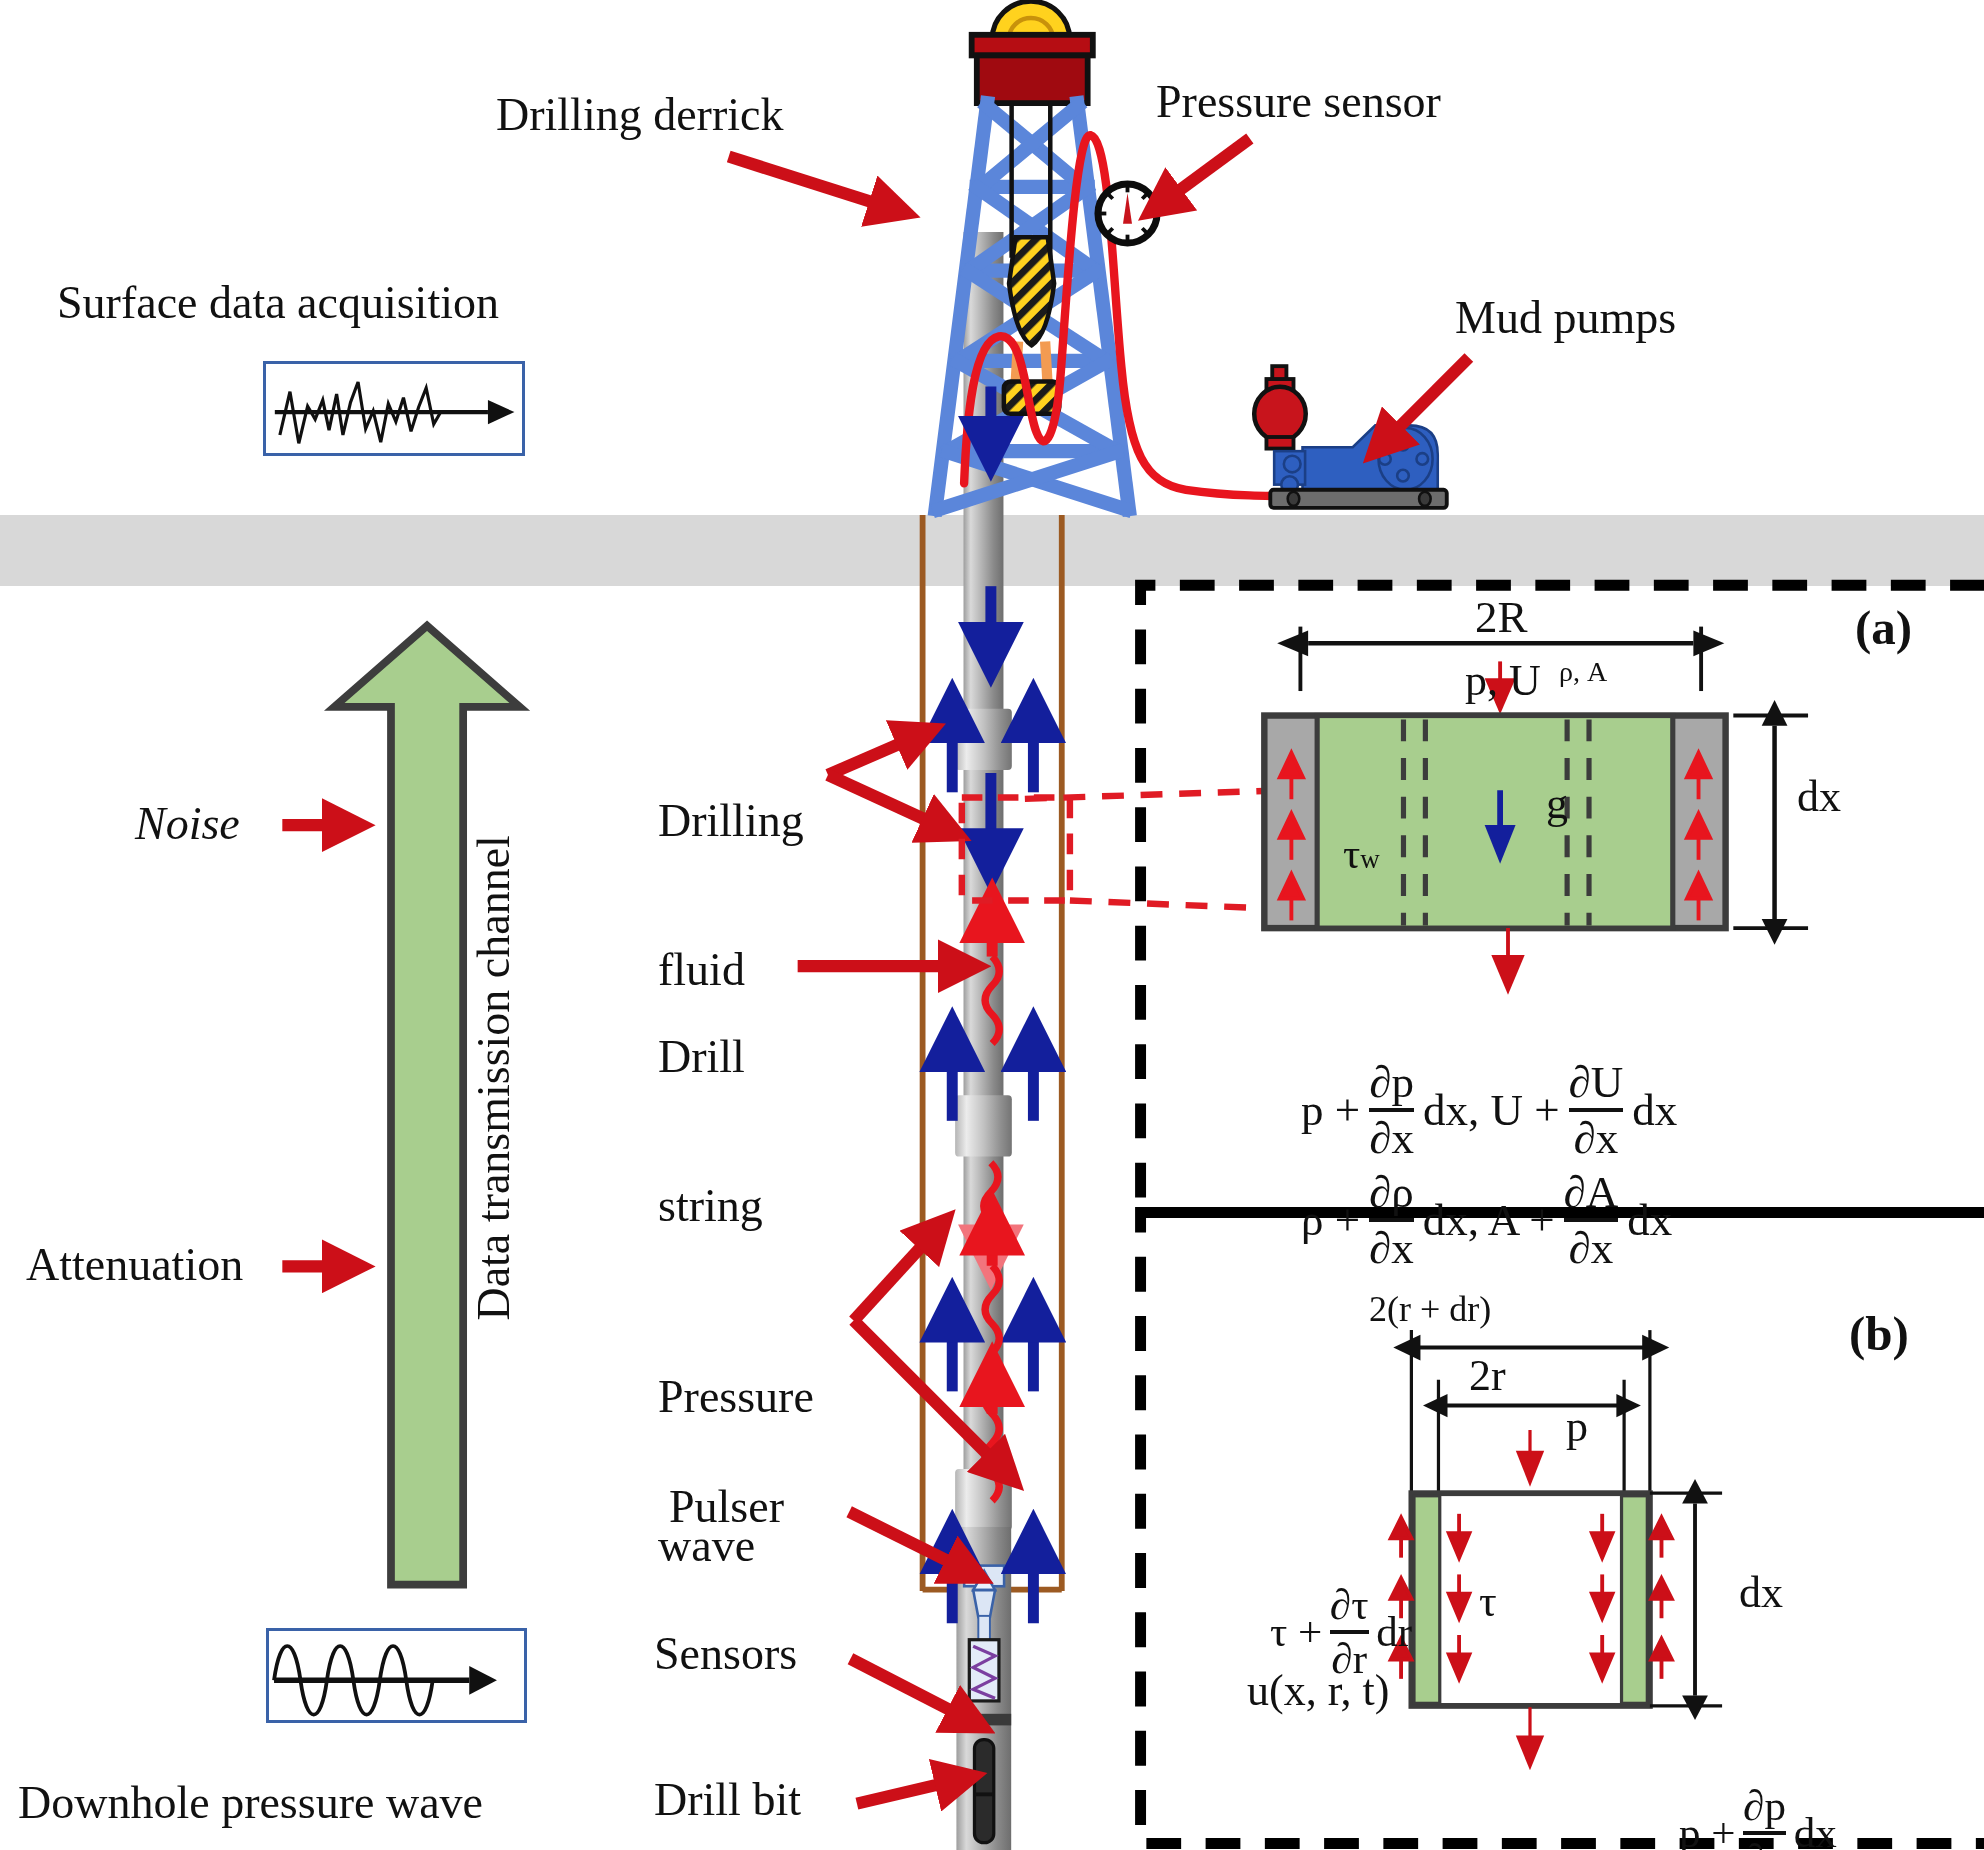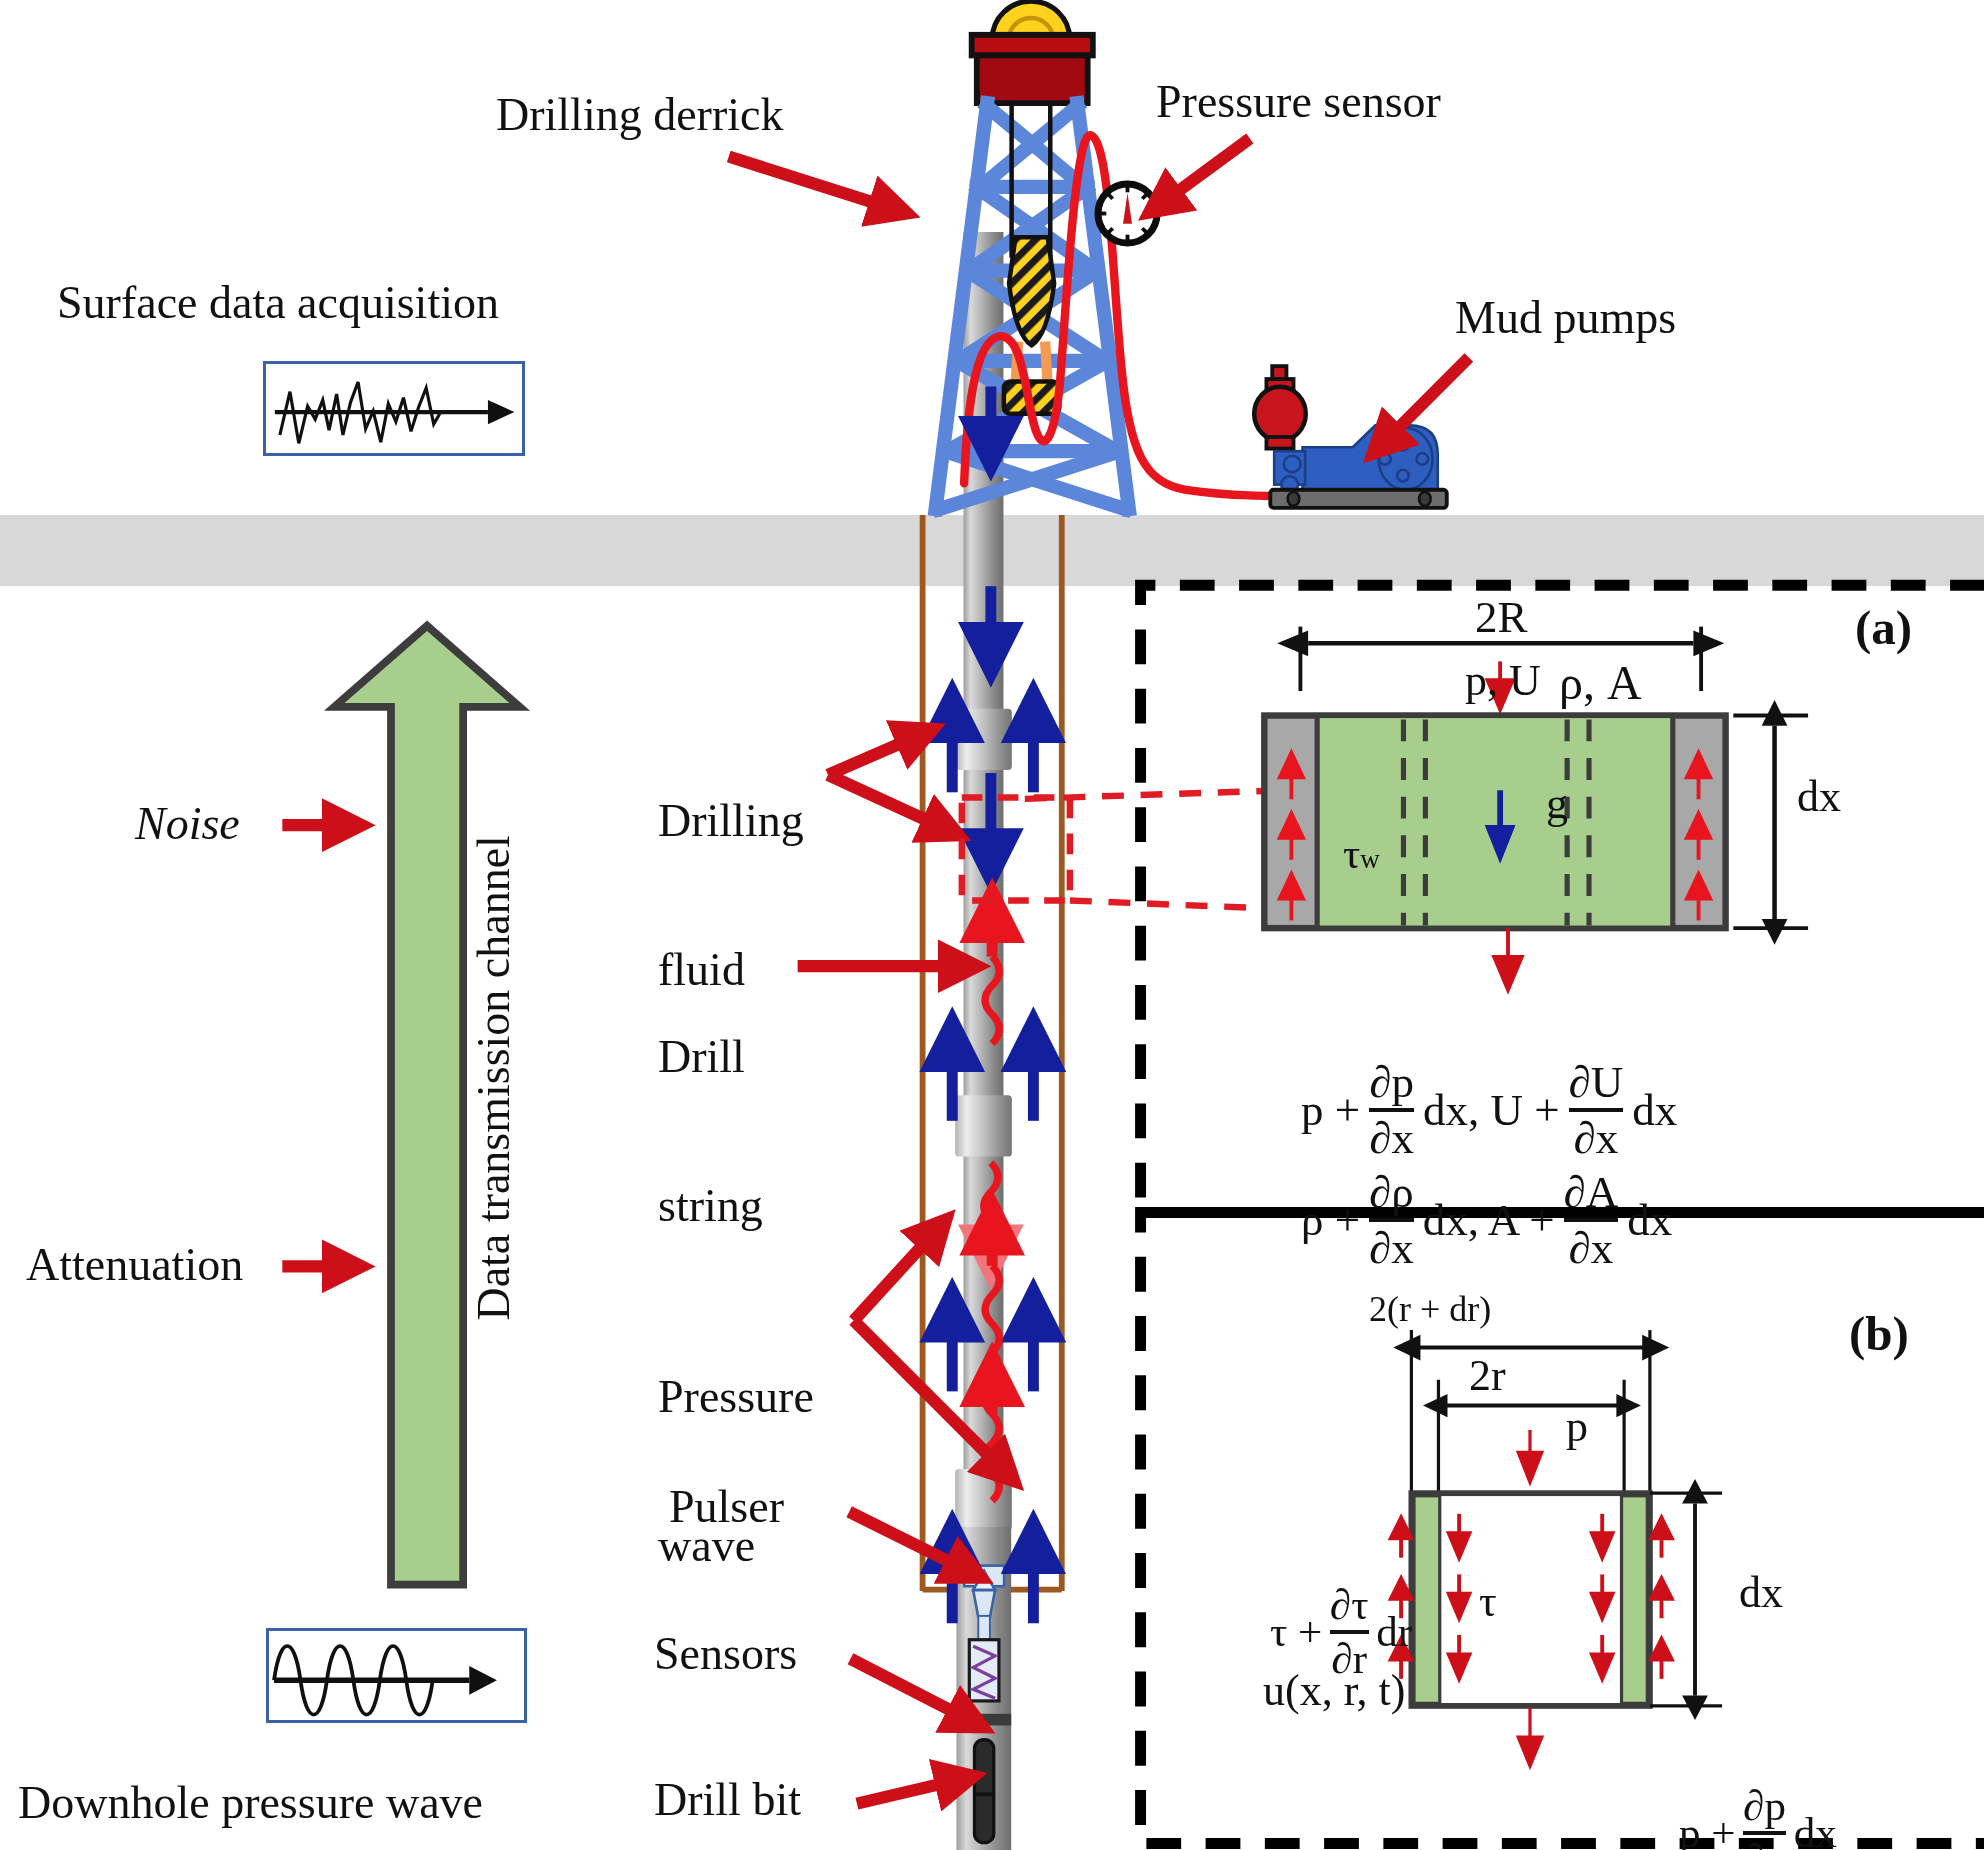--- a/index.html
+++ b/index.html
@@ -367,21 +367,21 @@
 
     <line x1="730" y1="170" x2="846" y2="170" stroke="#111" stroke-width="6"></line>
     <line x1="730" y1="500" x2="846" y2="500" stroke="#111" stroke-width="6"></line>
     <line x1="794" y1="186" x2="794" y2="486" stroke="#111" stroke-width="7"></line>
     <polygon points="774,186 814,186 794,146" fill="#111"></polygon>
     <polygon points="774,486 814,486 794,526" fill="#111"></polygon>
   </svg>
 
   <div class="lbl mi" style="left:1475px;top:593px;font-size:45px;">2R</div>
   <div class="lbl mi" style="left:1465px;top:657px;font-size:44px;">p, U</div>
-  <div class="lbl mi" style="left:1559px;top:657px;font-size:48px;">ρ, A</div>
+  <div class="lbl mi" style="left:1559px;top:657px;font-size:28px;">ρ, A</div>
   <div class="lbl" style="left:1300px;top:785px;font-size:43px;">
     <span class="mi">τ</span><span class="mi" style="font-size:27px;">w</span>
   </div>
   <div class="lbl mi" style="left:1546px;top:780px;font-size:44px;">g</div>
   <div class="lbl" style="left:1797px;top:773px;font-size:44px;">dx</div>
 
   <svg class="abs" style="left:1482px;top:928px;width:52px;height:77px;" viewBox="0 0 80 120" width="52" height="77">
     <line x1="40" y1="0" x2="40" y2="50" stroke="#cc0f18" stroke-width="6"></line>
     <polygon points="14,42 66,42 40,104" fill="#cc0f18"></polygon>
   </svg>
@@ -504,21 +504,21 @@
       <span class="mi">τ +</span>
       <span style="display:inline-flex;flex-direction:column;align-items:center;line-height:1;">
         <span class="mi">∂τ</span>
         <span style="display:block;width:100%;height:3.2px;background:#111;margin:3.9px 0;"></span>
         <span class="mi">∂r</span>
       </span>
       <span class="mi">dr</span>
     </span>
   </div>
 
-  <div class="lbl mi" style="left:1247px;top:1667px;font-size:44px;margin-left:16px;">u(x, r, t)</div>
+  <div class="lbl mi" style="left:1247px;top:1667px;font-size:44px;">u(x, r, t)</div>
 
   <div class="lbl" style="left:1636px;top:1738px;font-size:43px;">
     <span style="display:inline-flex;align-items:center;gap:7.7px;">
       <span class="mi">p +</span>
       <span style="display:inline-flex;flex-direction:column;align-items:center;line-height:1;">
         <span class="mi">∂p</span>
         <span style="display:block;width:100%;height:3.2px;background:#111;margin:3.9px 0;"></span>
         <span class="mi">∂x</span>
       </span>
       <span class="mi">dx</span>

